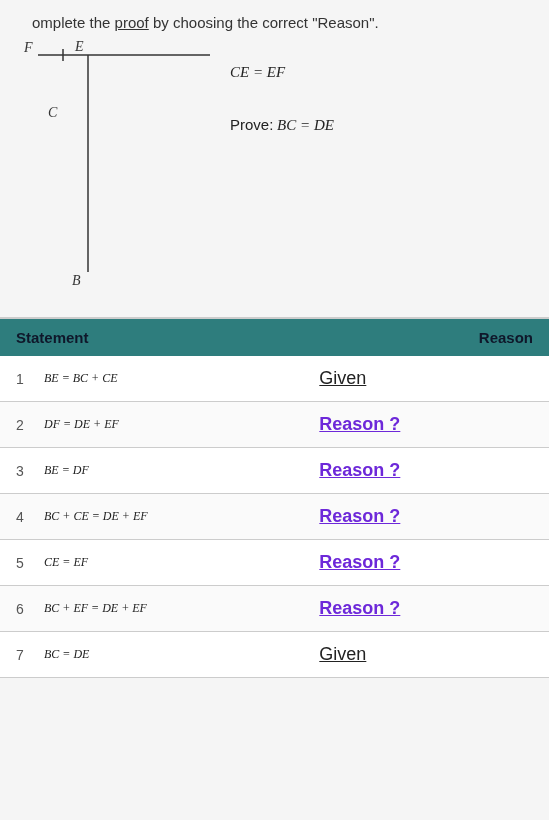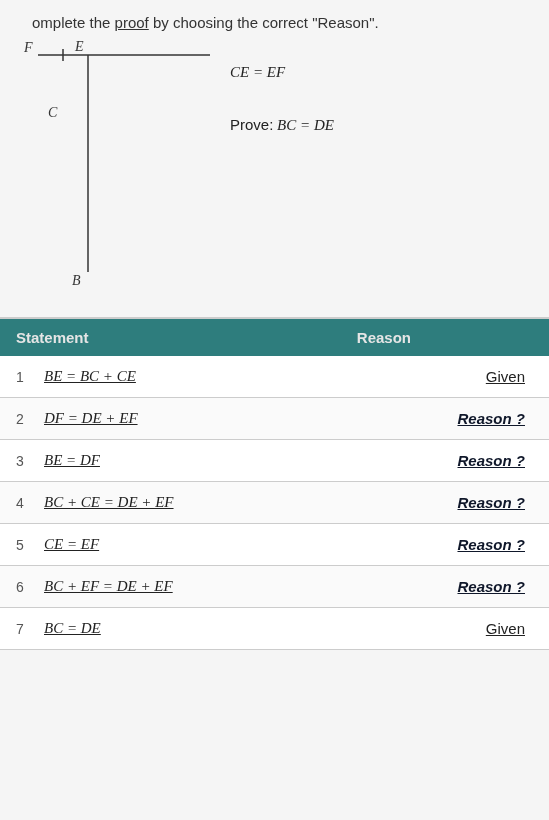--- a/index.html
+++ b/index.html
@@ -65,33 +65,33 @@
       border-top: 2px solid #ccc;
     }
 
     table {
       width: 549px;
       border-collapse: collapse;
     }
 
     thead tr {
       background-color: #2e7d7d;
-      color: #e5e5e5;
+      color: #0f172a;
     }
 
     thead th {
       padding: 10px 16px;
       text-align: left;
       font-family: Arial, sans-serif;
       font-size: 15px;
       font-weight: bold;
     }
 
     thead th.reason-col {
-      text-align: left;
+      text-align: right;
     }
 
     tbody tr {
       border-bottom: 1px solid #ccc;
       background: white;
     }
 
     tbody tr:nth-child(even) {
       background: #fafafa;
     }
@@ -104,36 +104,34 @@
     tbody td.row-num {
       width: 28px;
       color: #555;
       font-family: Arial, sans-serif;
       font-size: 14px;
       padding-right: 4px;
     }
 
     tbody td.statement {
       font-style: italic;
-      font-size: 15px;
+      font-size: 12px;
       color: #222;
-      text-decoration: underline;
     }
 
     tbody td.reason {
-      text-align: right;
+      text-align: left;
       padding-right: 24px;
       font-family: Arial, sans-serif;
-      font-size: 15px;
+      font-size: 18px;
     }
 
     .reason-link {
       text-decoration: underline;
-      color: #0f172a;
-      font-style: italic;
+      color: #6d28d9;
       font-weight: bold;
       cursor: pointer;
     }
 
     .reason-given {
       text-decoration: underline;
       color: #222;
       font-style: normal;
     }
 

